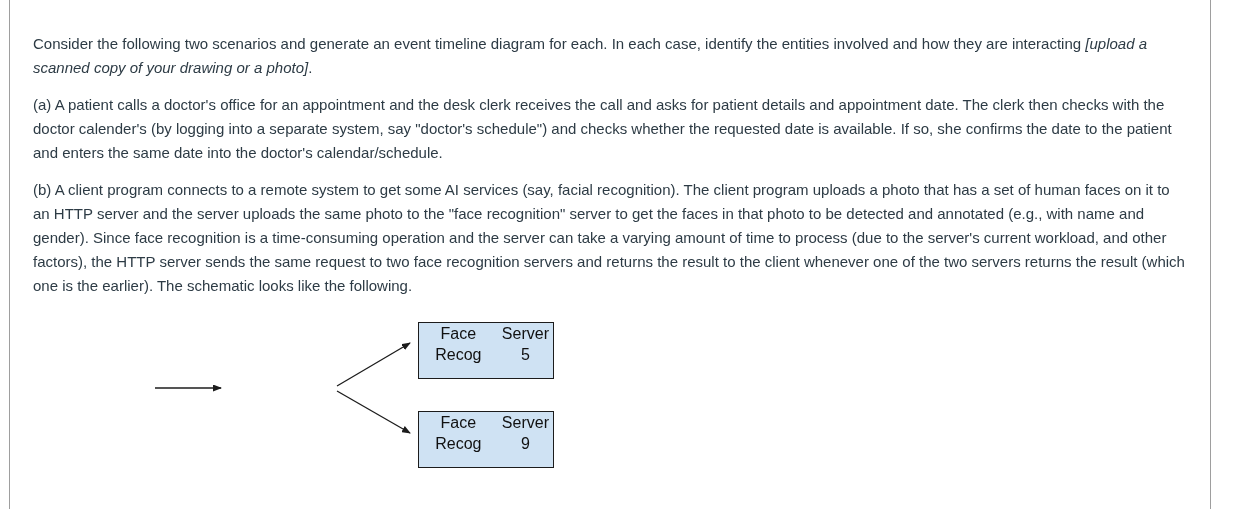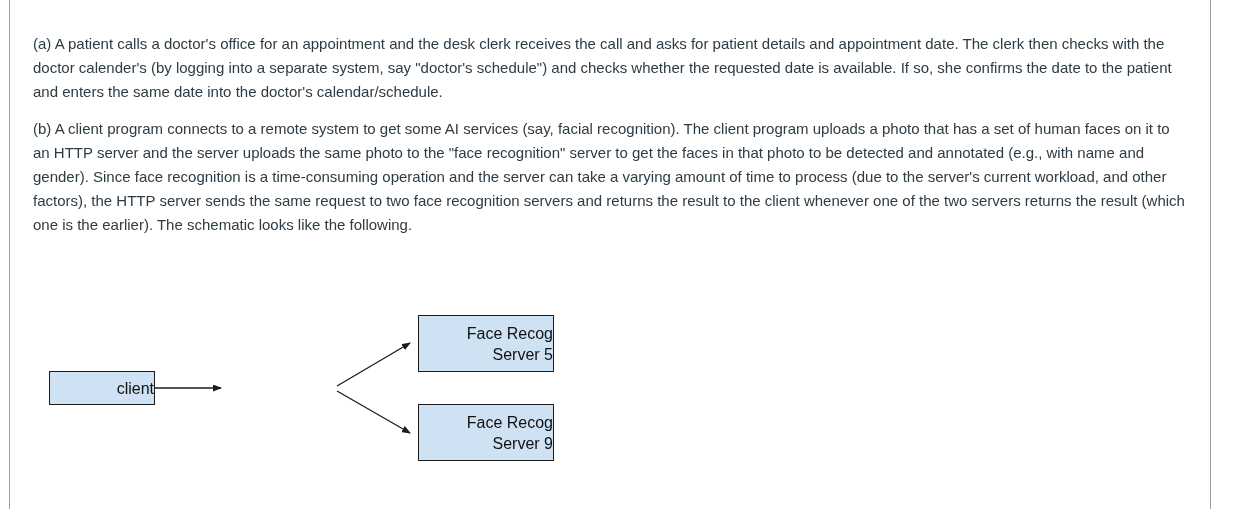--- a/index.html
+++ b/index.html
@@ -46,27 +46,28 @@
     top: 315px;
     width: 506px;
     height: 146px;
   }
   .node {
     position: absolute;
     box-sizing: border-box;
     background: var(--box-fill, #cfe2f3);
     border: 1.5px solid var(--box-border, #1c1c1c);
     display: flex;
-    flex-direction: column;
-    align-items: flex-end;
+    flex-direction: row;
+    align-items: flex-start;
     justify-content: center;
     font-size: 16px;
     line-height: 21px;
     color: #111111;
     text-align: center;
+    margin-top: 7px;
   }
   .node-client { left: 0;   top: 56px; width: 106px; height: 34px; }
   .node-http   { left: 181px; top: 45px; width: 105px; height: 57px; }
   .node-fr1    { left: 369px; top: 0;    width: 136px; height: 57px; }
   .node-fr2    { left: 369px; top: 89px; width: 136px; height: 57px; }
 
   .arrow-layer {
     position: absolute;
     left: 0;
     top: 0;
@@ -75,39 +76,37 @@
     pointer-events: none;
   }
 </style>
 </head>
 <body>
 
 <div class="v-rule left"></div>
 <div class="v-rule right"></div>
 
 <div class="question-body">
+  <p><span>Consider the following two scenarios and generate an event timeline diagram for each. In each case, identify the entities involved and how they are interacting</span> <em>[upload a scanned copy of your drawing or a photo]</em><span>.</span></p>
   <p>(a) A patient calls a doctor's office for an appointment and the desk clerk receives the call and asks for patient details and appointment date. The clerk then checks with the doctor calender's (by logging into a separate system, say "doctor's schedule") and checks whether the requested date is available. If so, she confirms the date to the patient and enters the same date into the doctor's calendar/schedule.</p>
   <p>(b) A client program connects to a remote system to get some AI services (say, facial recognition). The client program uploads a photo that has a set of human faces on it to an HTTP server and the server uploads the same photo to the "face recognition" server to get the faces in that photo to be detected and annotated (e.g., with name and gender). Since face recognition is a time-consuming operation and the server can take a varying amount of time to process (due to the server's current workload, and other factors), the HTTP server sends the same request to two face recognition servers and returns the result to the client whenever one of the two servers returns the result (which one is the earlier). The schematic looks like the following.</p>
 </div>
 
 <div class="diagram">
   <svg class="arrow-layer" viewBox="0 0 506 146" xmlns="http://www.w3.org/2000/svg">
     <defs>
       <marker id="ah" markerWidth="9" markerHeight="7" refX="8" refY="3.5" orient="auto" markerUnits="userSpaceOnUse">
         <path d="M0,0 L9,3.5 L0,7 Z" fill="#1c1c1c"></path>
       </marker>
     </defs>
     <line x1="106" y1="73" x2="172" y2="73" stroke="#1c1c1c" stroke-width="1.3" marker-end="url(#ah)"></line>
     <line x1="288" y1="71" x2="361" y2="28" stroke="#1c1c1c" stroke-width="1.3" marker-end="url(#ah)"></line>
     <line x1="288" y1="76" x2="361" y2="118" stroke="#1c1c1c" stroke-width="1.3" marker-end="url(#ah)"></line>
   </svg>
 
-  <div class="node node-client">
-    <span>client</span>
-  </div>
   <div class="node node-fr1">
     <span>Face Recog</span>
     <span>Server 5</span>
   </div>
   <div class="node node-fr2">
     <span>Face Recog</span>
     <span>Server 9</span>
   </div>
 </div>
 

